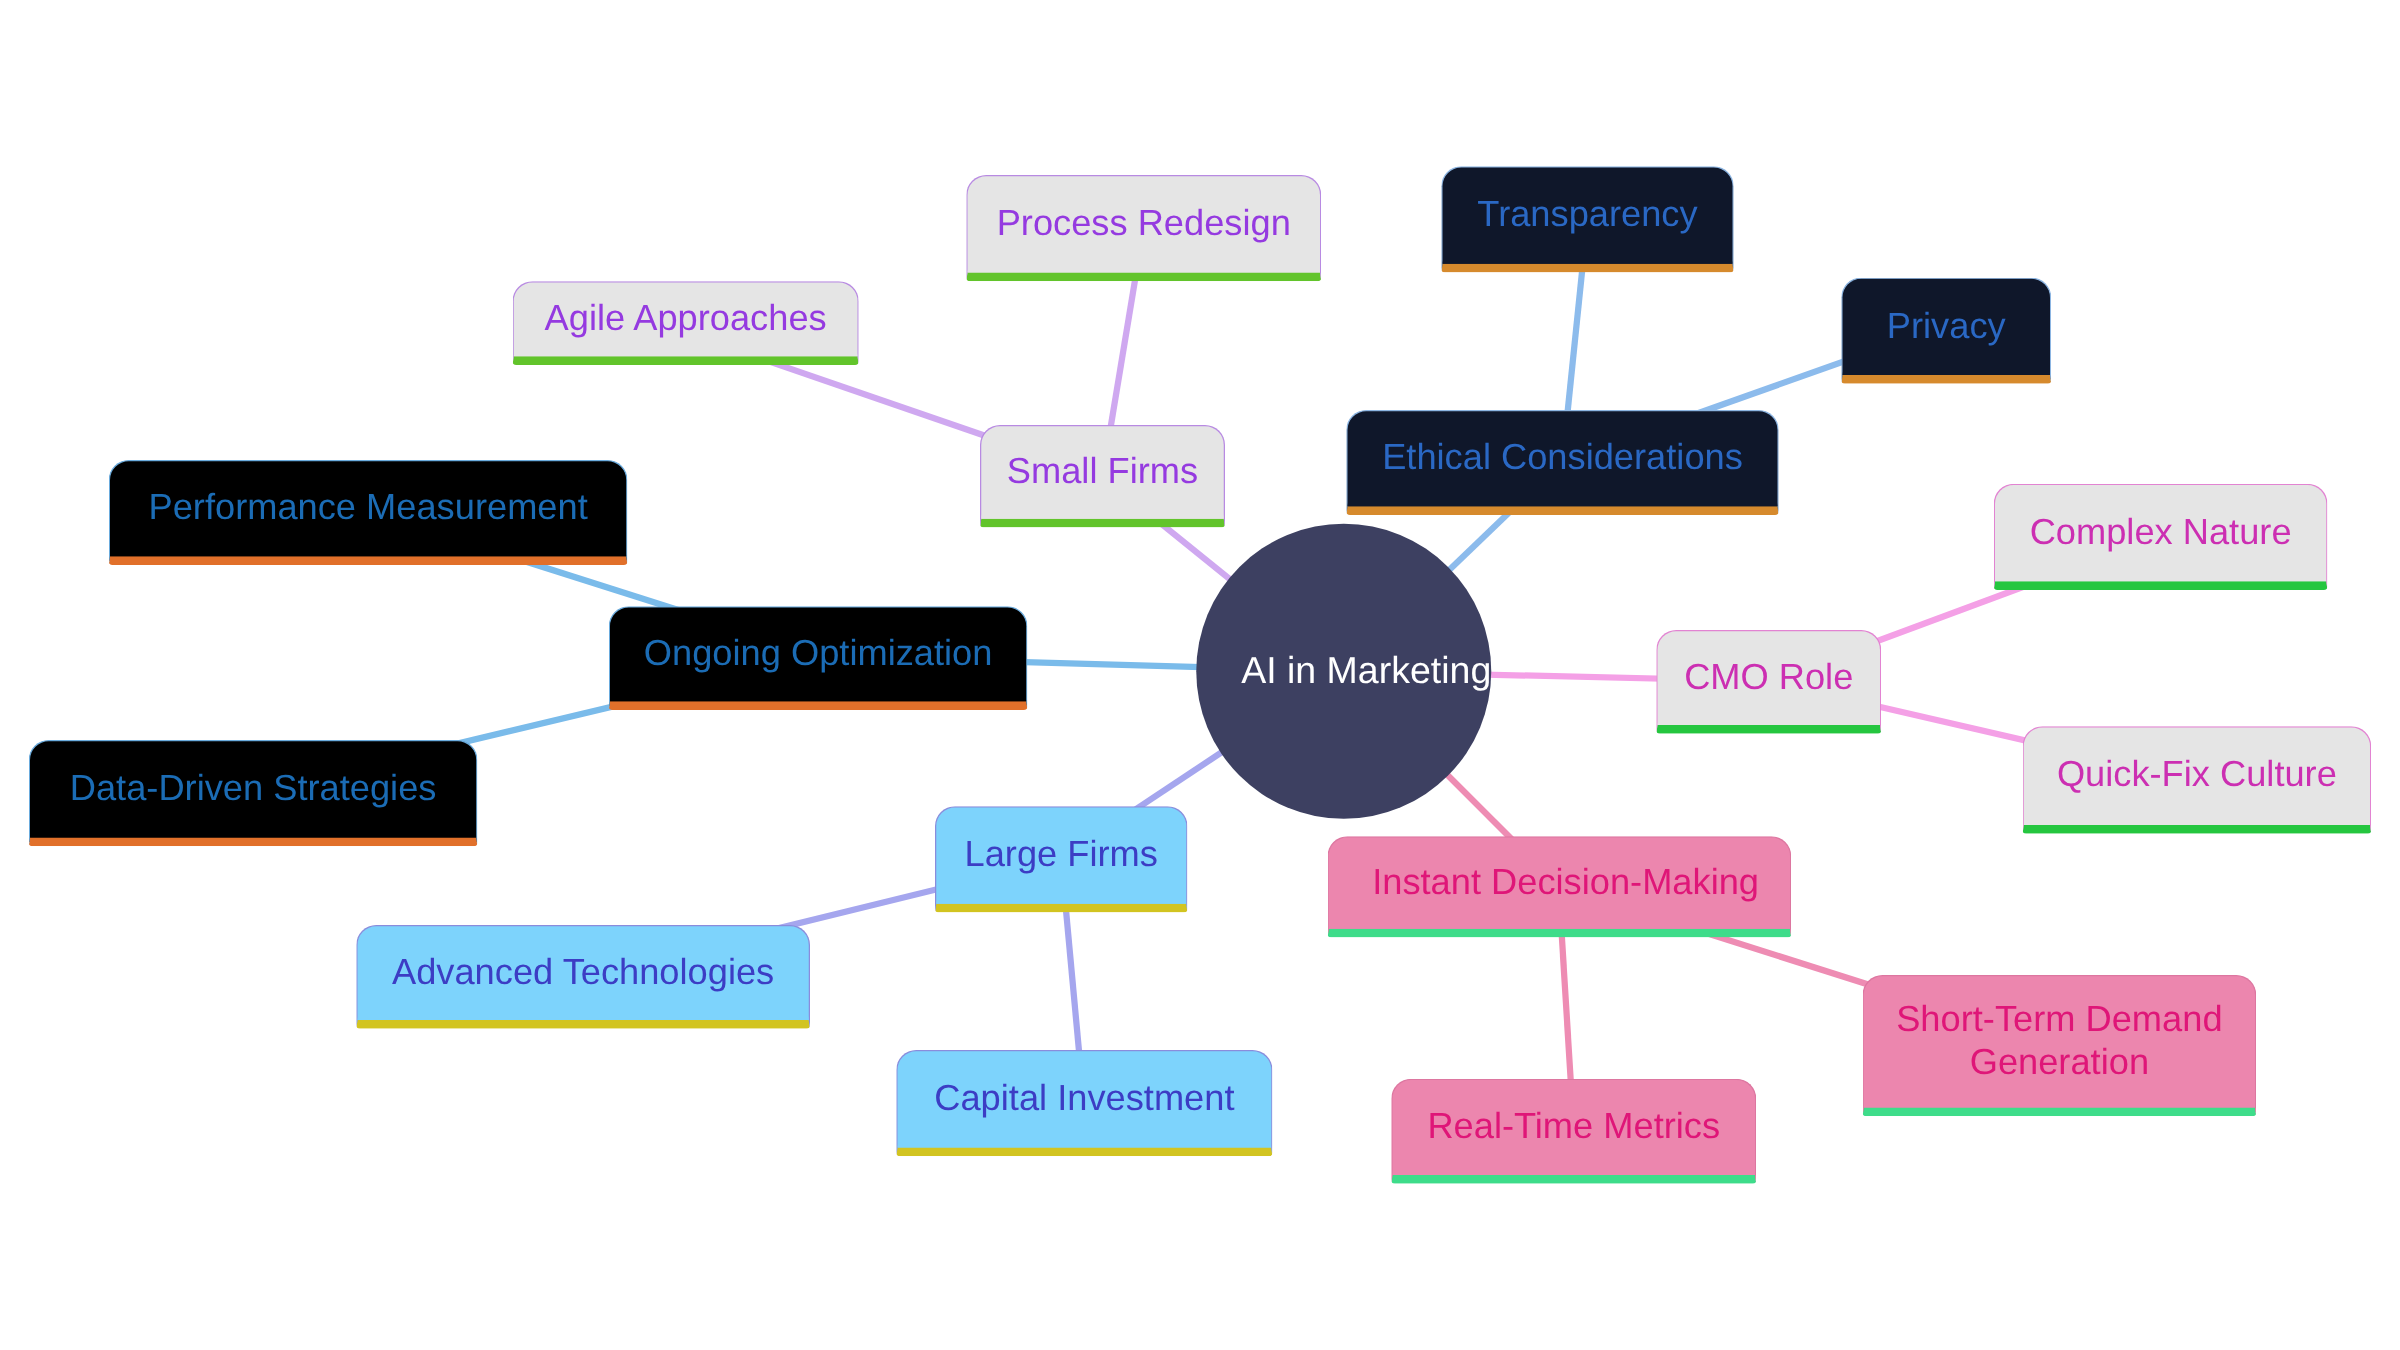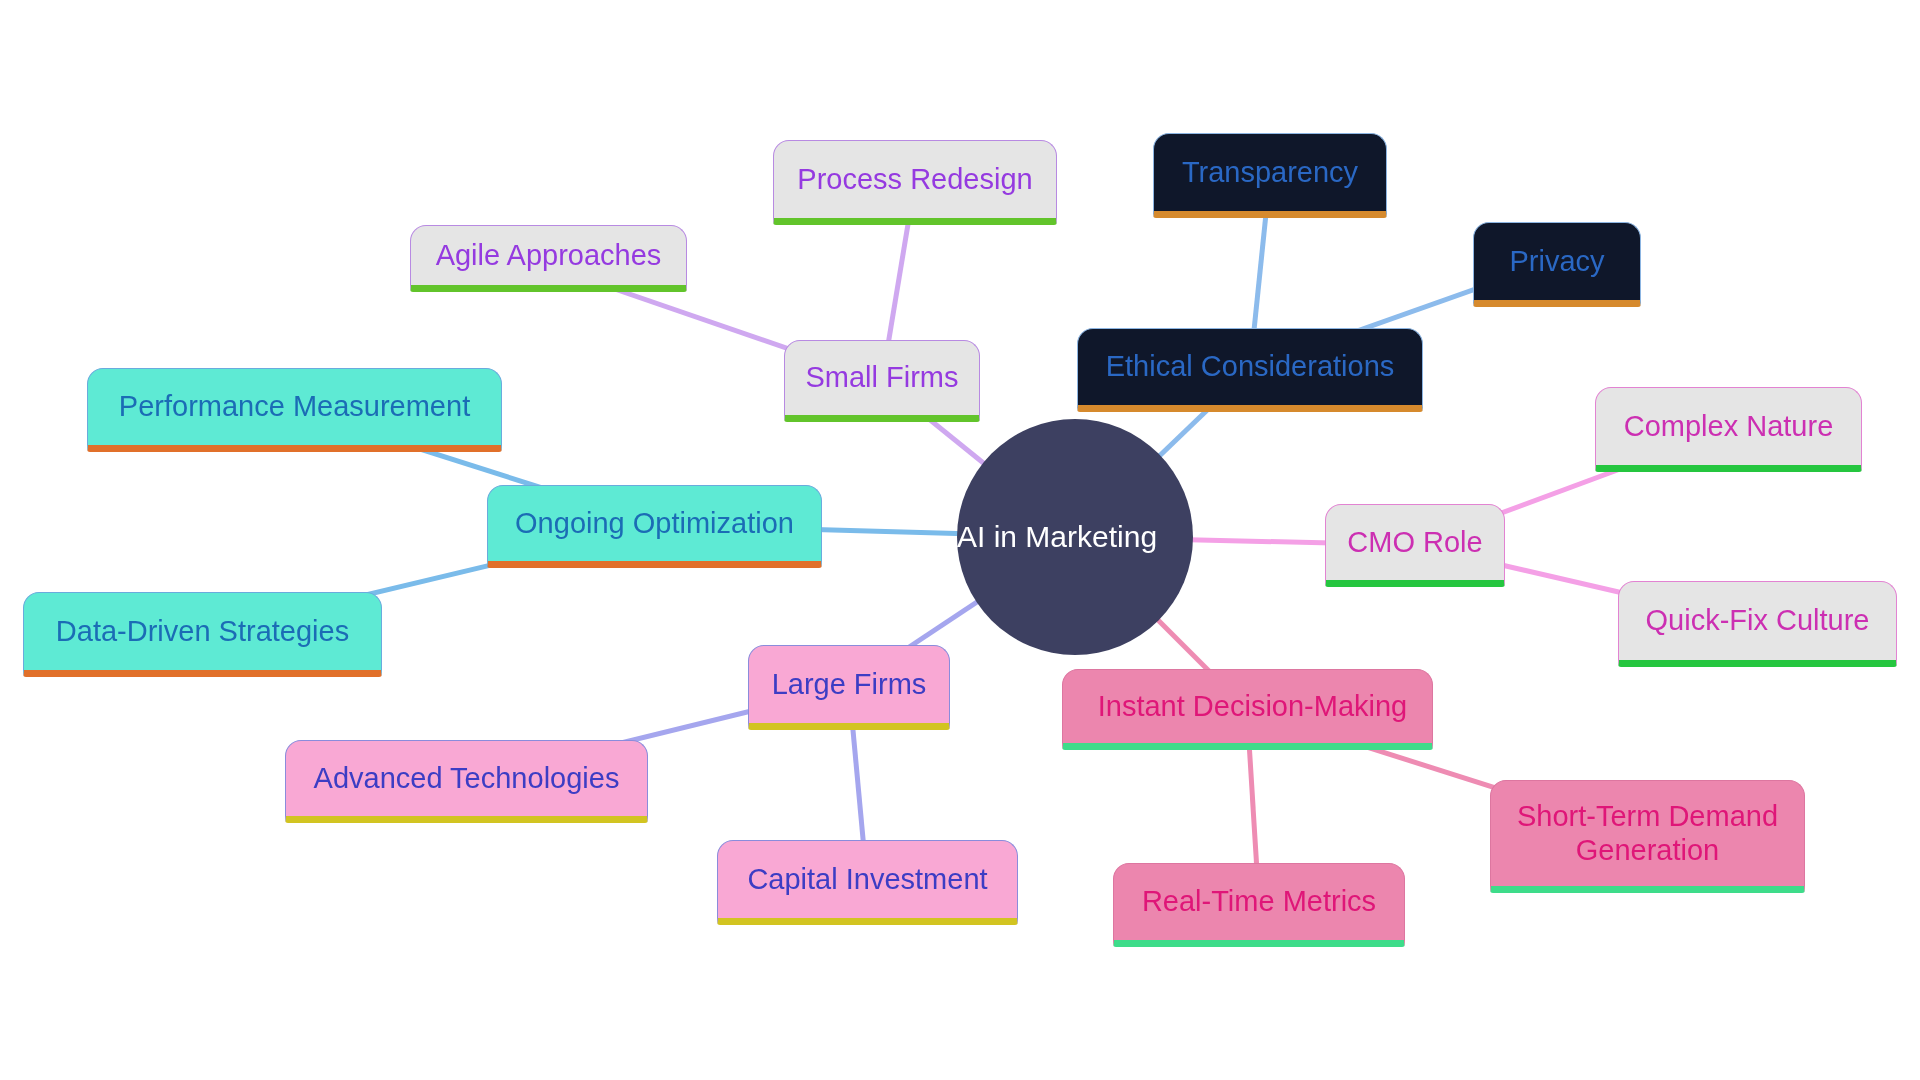--- a/index.html
+++ b/index.html
@@ -16,29 +16,29 @@
     border-radius:16px 16px 3px 3px;
     border:1px solid transparent;
     border-bottom-width:7px;border-bottom-style:solid;
     padding:0 10px;white-space:nowrap;
   }
   .node.wrap{white-space:normal;}
   .center-node{
     position:absolute;z-index:2;box-sizing:border-box;
     left:957px;top:419px;width:236px;height:236px;border-radius:50%;
     background:#3d4061;color:#ffffff;
-    display:flex;align-items:center;justify-content:flex-start;
+    display:flex;align-items:center;justify-content:flex-end;
     font-size:30px;white-space:nowrap;
   }
   
   .f-purple{background:#e5e5e5;color:#953ae0;border-color:#b88ae2;border-bottom-color:#62c42b;}
   .f-blue  {background:#0f172a;color:#2a68c4;border-color:#8cb5e2;border-bottom-color:#d68a2d;}
   .f-pink  {background:#e5e5e5;color:#cc2fb2;border-color:#e283d2;border-bottom-color:#25c63f;}
-  .f-sky   {background:#5eead4;color:#1b6cb5;border-color:#6aabdd;border-bottom-color:#e1702a;}
-  .f-peri  {background:#f9a8d4;color:#3c3dc4;border-color:#8a8cdc;border-bottom-color:#d2c421;}
+  .f-sky   {background:#000000;color:#1b6cb5;border-color:#6aabdd;border-bottom-color:#e1702a;}
+  .f-peri  {background:#7dd3fc;color:#3c3dc4;border-color:#8a8cdc;border-bottom-color:#d2c421;}
   .f-dpink {background:#ec86ae;color:#df1678;border-color:#dd76a0;border-bottom-color:#3edc8a;}
 </style>
 </head>
 <body>
 
 <svg id="edges" viewBox="0 0 1920 1080" xmlns="http://www.w3.org/2000/svg">
 
   <line x1="1075" y1="537" x2="882" y2="381" stroke="#cfa8f0" stroke-width="5"></line>
   <line x1="882" y1="381" x2="915" y2="182" stroke="#cfa8f0" stroke-width="5"></line>
   <line x1="882" y1="381" x2="548" y2="266" stroke="#cfa8f0" stroke-width="5"></line>

